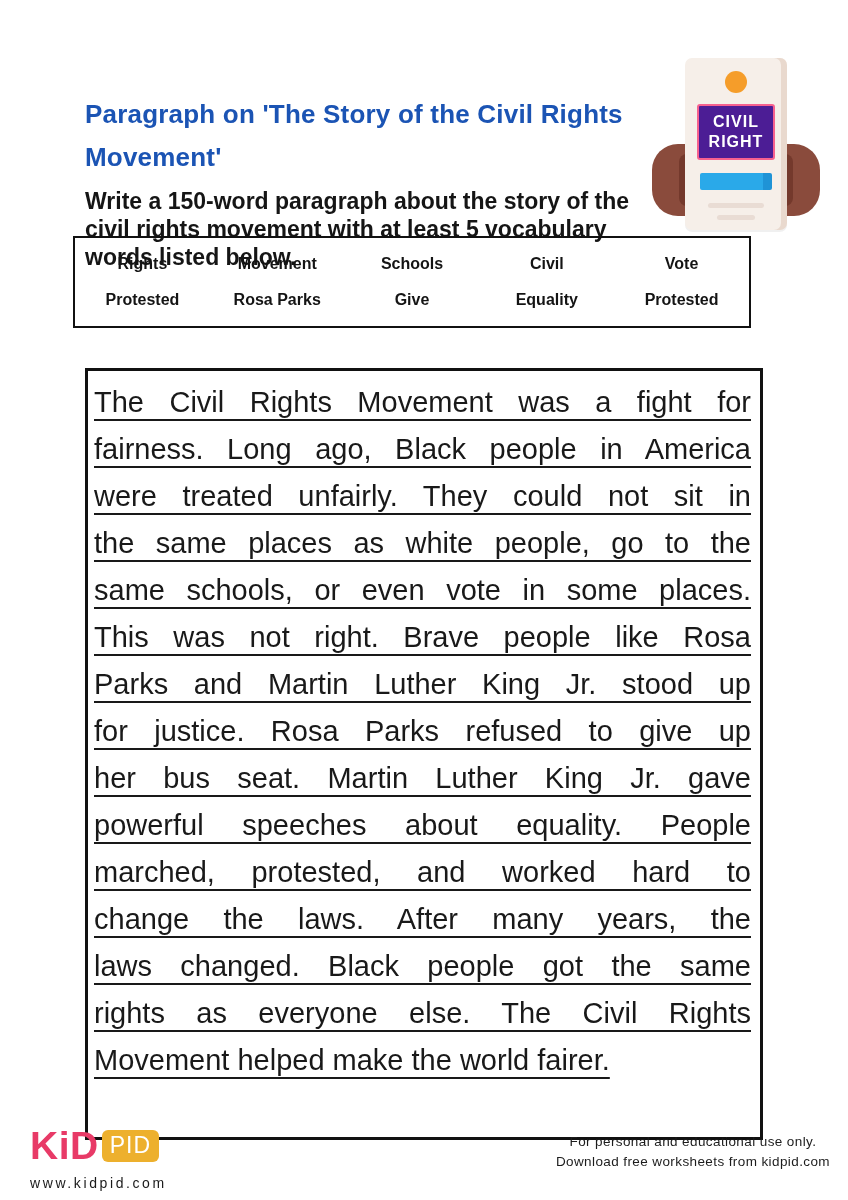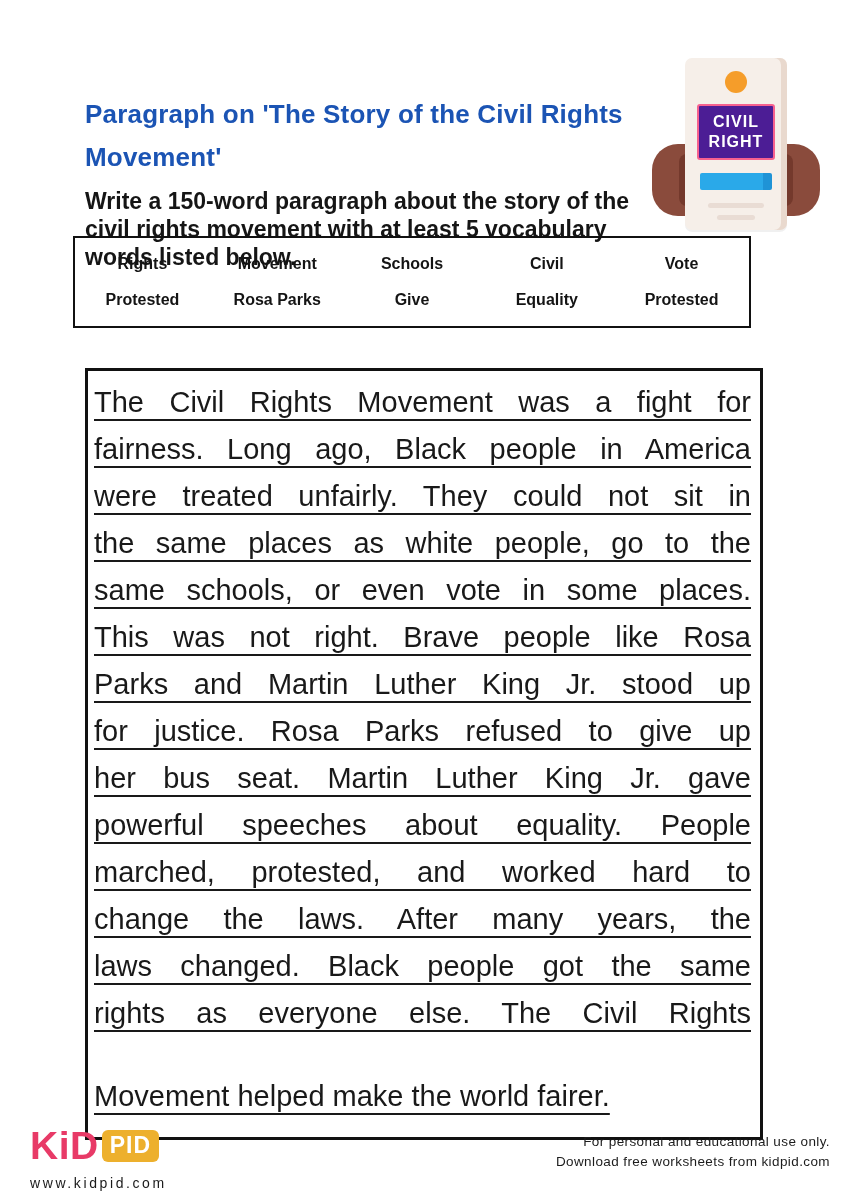--- a/index.html
+++ b/index.html
@@ -70,31 +70,31 @@
     border: 3px solid #111111; box-sizing: border-box;
     padding: 8px 9px 0 6px;
   }
   .para-line {
     font-size: 29px; line-height: 47px; color: #191919;
     text-align: justify; text-align-last: justify;
     text-decoration: underline; text-decoration-thickness: 2px;
     text-underline-offset: 7px; text-decoration-skip-ink: none;
     white-space: normal;
   }
-  .para-line.last { text-align-last: left; margin-top: 36px; }
+  .para-line.last { text-align-last: left; }
 
   
   .footer-logo { position: absolute; left: 30px; top: 1124px; }
   .logo-row { display: flex; align-items: center; }
   .logo-kid { color: #e83a67; font-size: 39px; font-weight: 800; letter-spacing: 0.5px; }
-  .logo-pid { background: #edb02d; color: #ffffff; font-size: 23px; font-weight: 700;
+  .logo-pid { background: #edb02d; color: #ffffff; font-size: 23px; font-weight: 400;
     padding: 2px 8px 3px; border-radius: 6px; margin-left: 3px; letter-spacing: 1px; }
   .logo-url { margin-top: 7px; font-size: 14px; letter-spacing: 2.6px; color: #1a1a1a; }
 
-  .footer-note { position: absolute; right: 18px; top: 1132px; text-align: right;
+  .footer-note { position: absolute; right: 18px; top: 1132px; text-align: center;
     font-size: 13.5px; line-height: 20px; color: #1c1c1c; letter-spacing: 0.4px; }
   .footer-link { color: #1c1c1c; }
 </style>
 </head>
 <body>
 
 <div class="page">
 
   <h1 class="title">Paragraph on 'The Story of the Civil Rights Movement'</h1>
   <p class="subtitle">Write a 150-word paragraph about the story of the civil rights movement with at least 5 vocabulary words listed below.</p>

